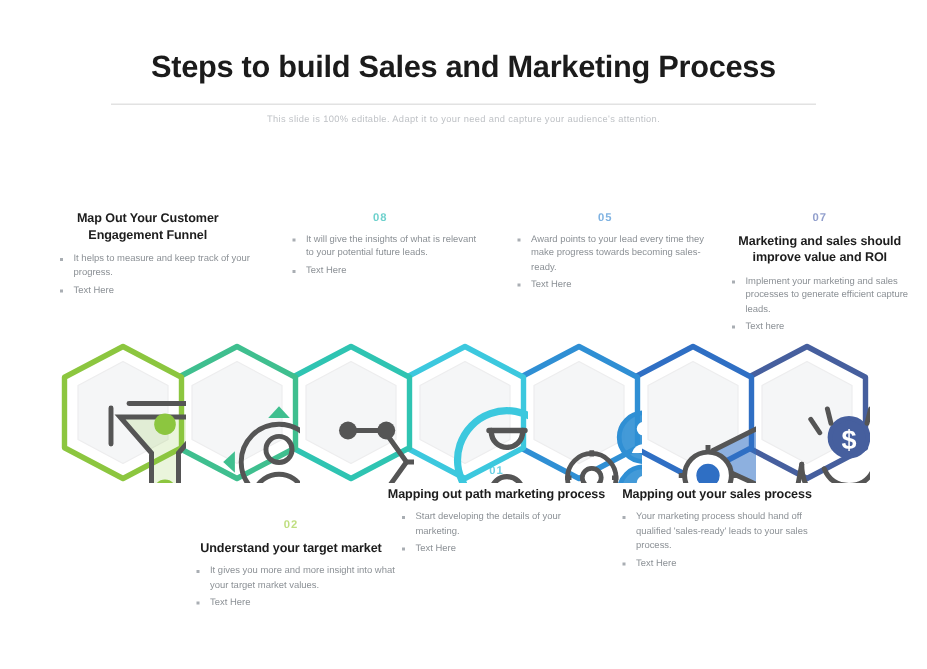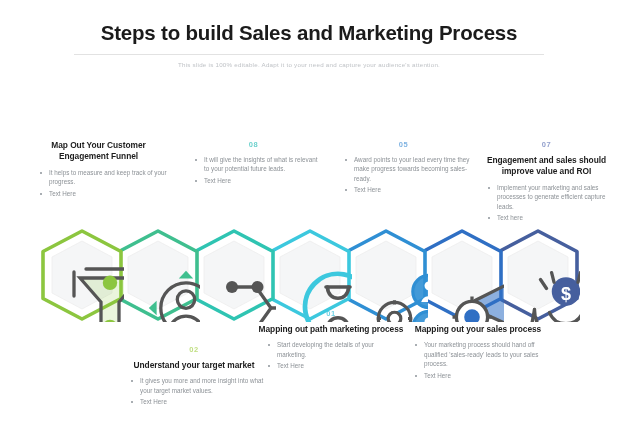--- a/index.html
+++ b/index.html
@@ -19,21 +19,21 @@
   .header{
     position:absolute; left:0; right:0; top:22px;
     text-align:center;
   }
   .title{
     font-size:20.5px;
     font-weight:bold;
     color:#1b1b1b;
     letter-spacing:-0.2px;
     line-height:1.1;
-    margin:0;
+    margin:12px;
     padding:0 30px;
   }
   .title-rule{
     width:470px;
     height:1px;
     background:#e2e2e2;
     margin:9px auto 0 auto;
   }
   .subtitle{
     margin-top:6px;
@@ -294,21 +294,21 @@
       <div class="block bottom" style="left: 405px; top: 309px;">
         <div class="step-num" style="color: rgb(106, 143, 210);">06</div>
         <h3>Mapping out your sales process</h3>
         <ul class="bullets">
           <li>Your marketing process should hand off qualified 'sales-ready' leads to your sales process.</li>
           <li>Text Here</li>
         </ul>
       </div>
       <div class="block" style="left: 478px; top: 140px;">
         <div class="step-num" style="color: rgb(127, 143, 196);">07</div>
-        <h3>Engagement and sales should improve value and ROI</h3>
+        <h3>Marketing and sales should improve value and ROI</h3>
         <ul class="bullets">
           <li>Implement  your marketing and sales processes to generate efficient capture leads.</li>
           <li>Text here</li>
         </ul>
       </div>
     </div>
 
 </div>
 
 </body></html>

